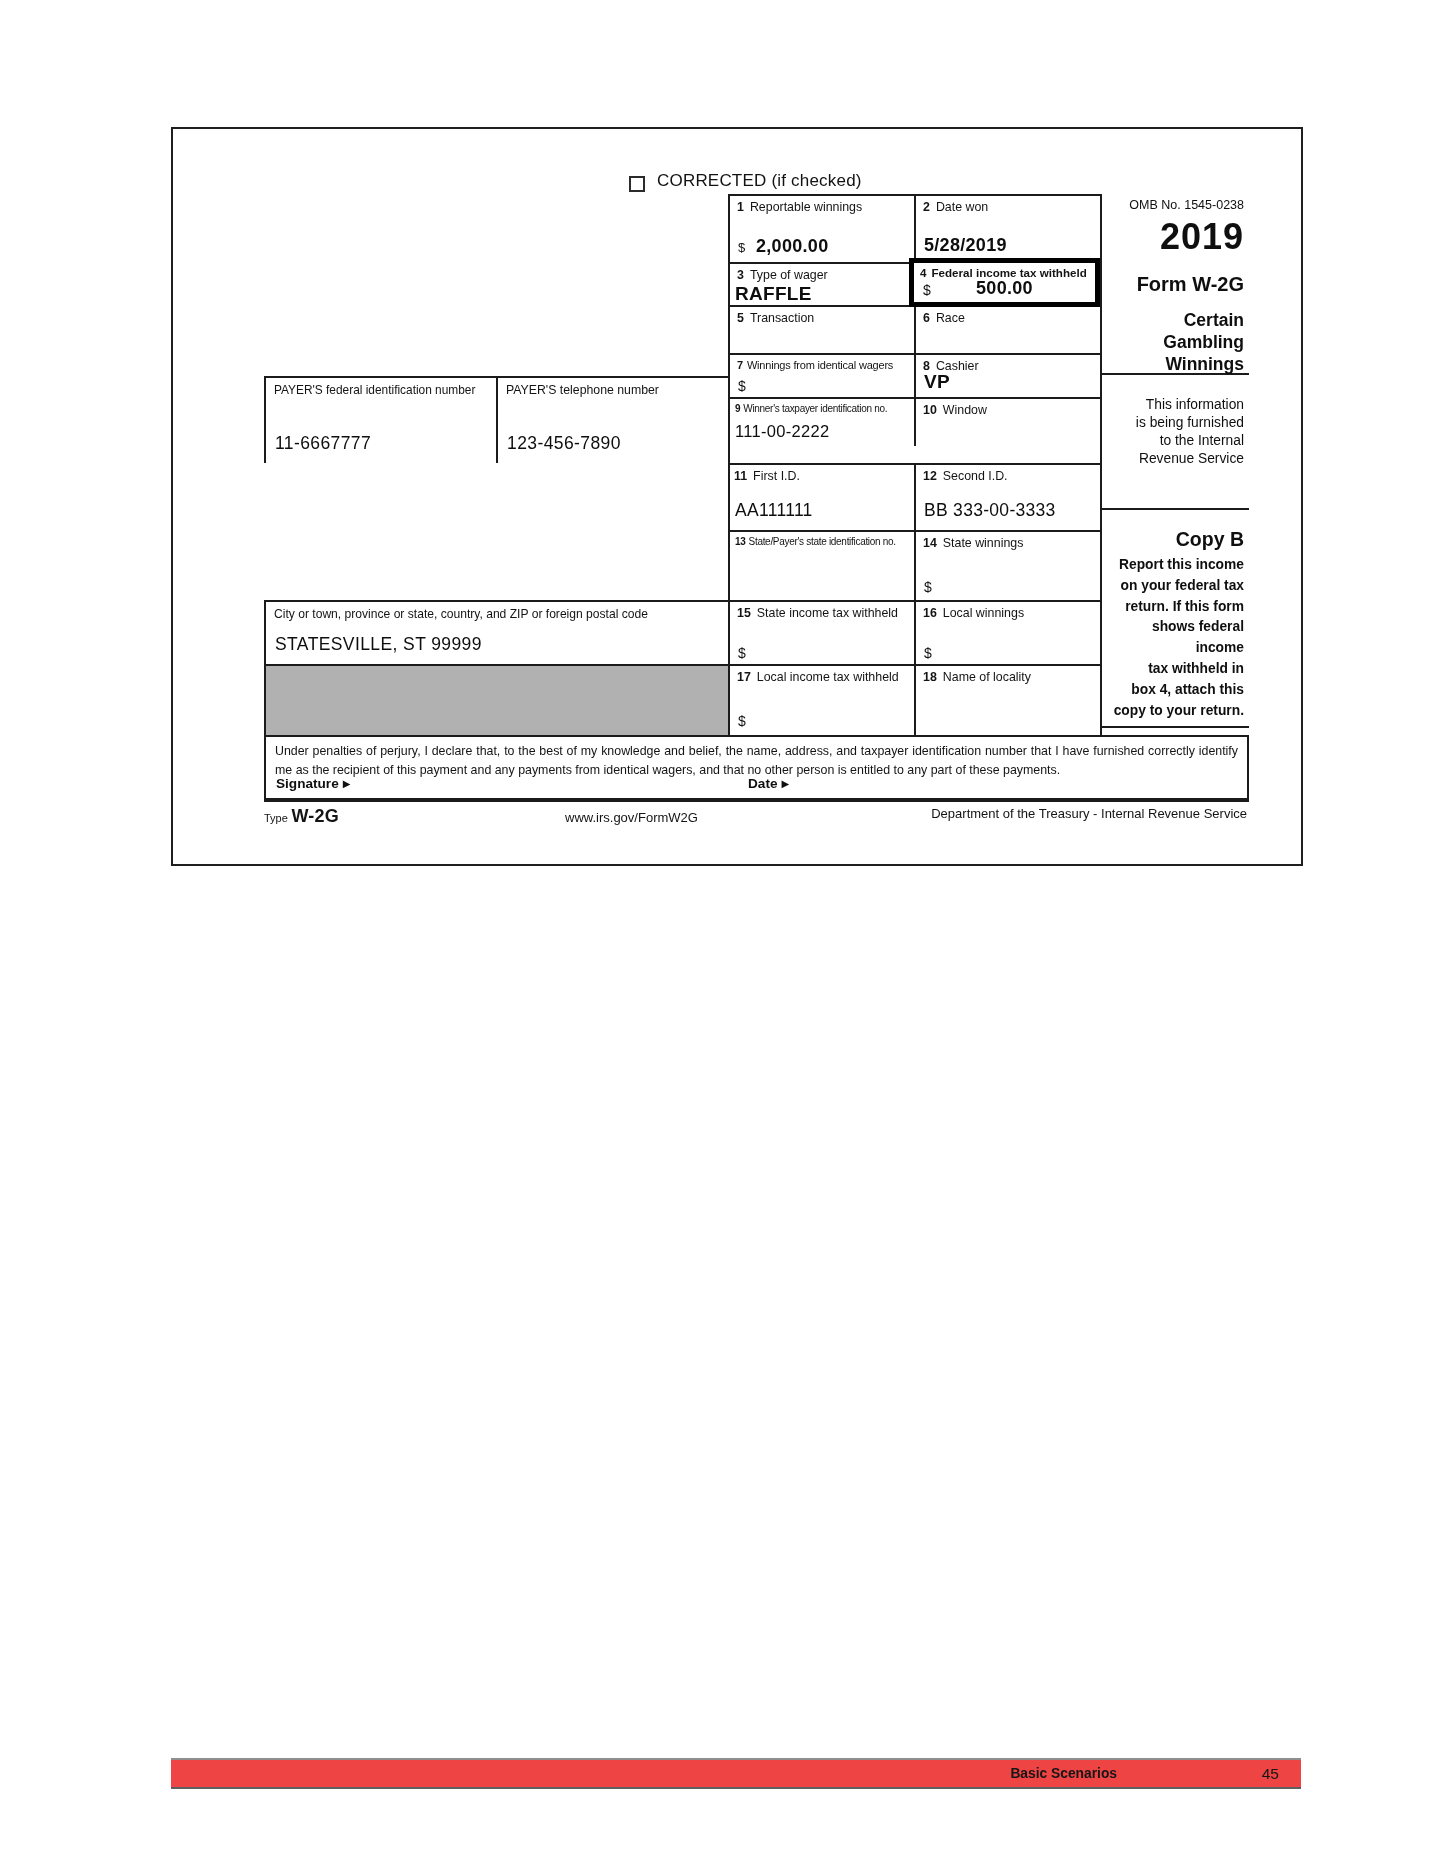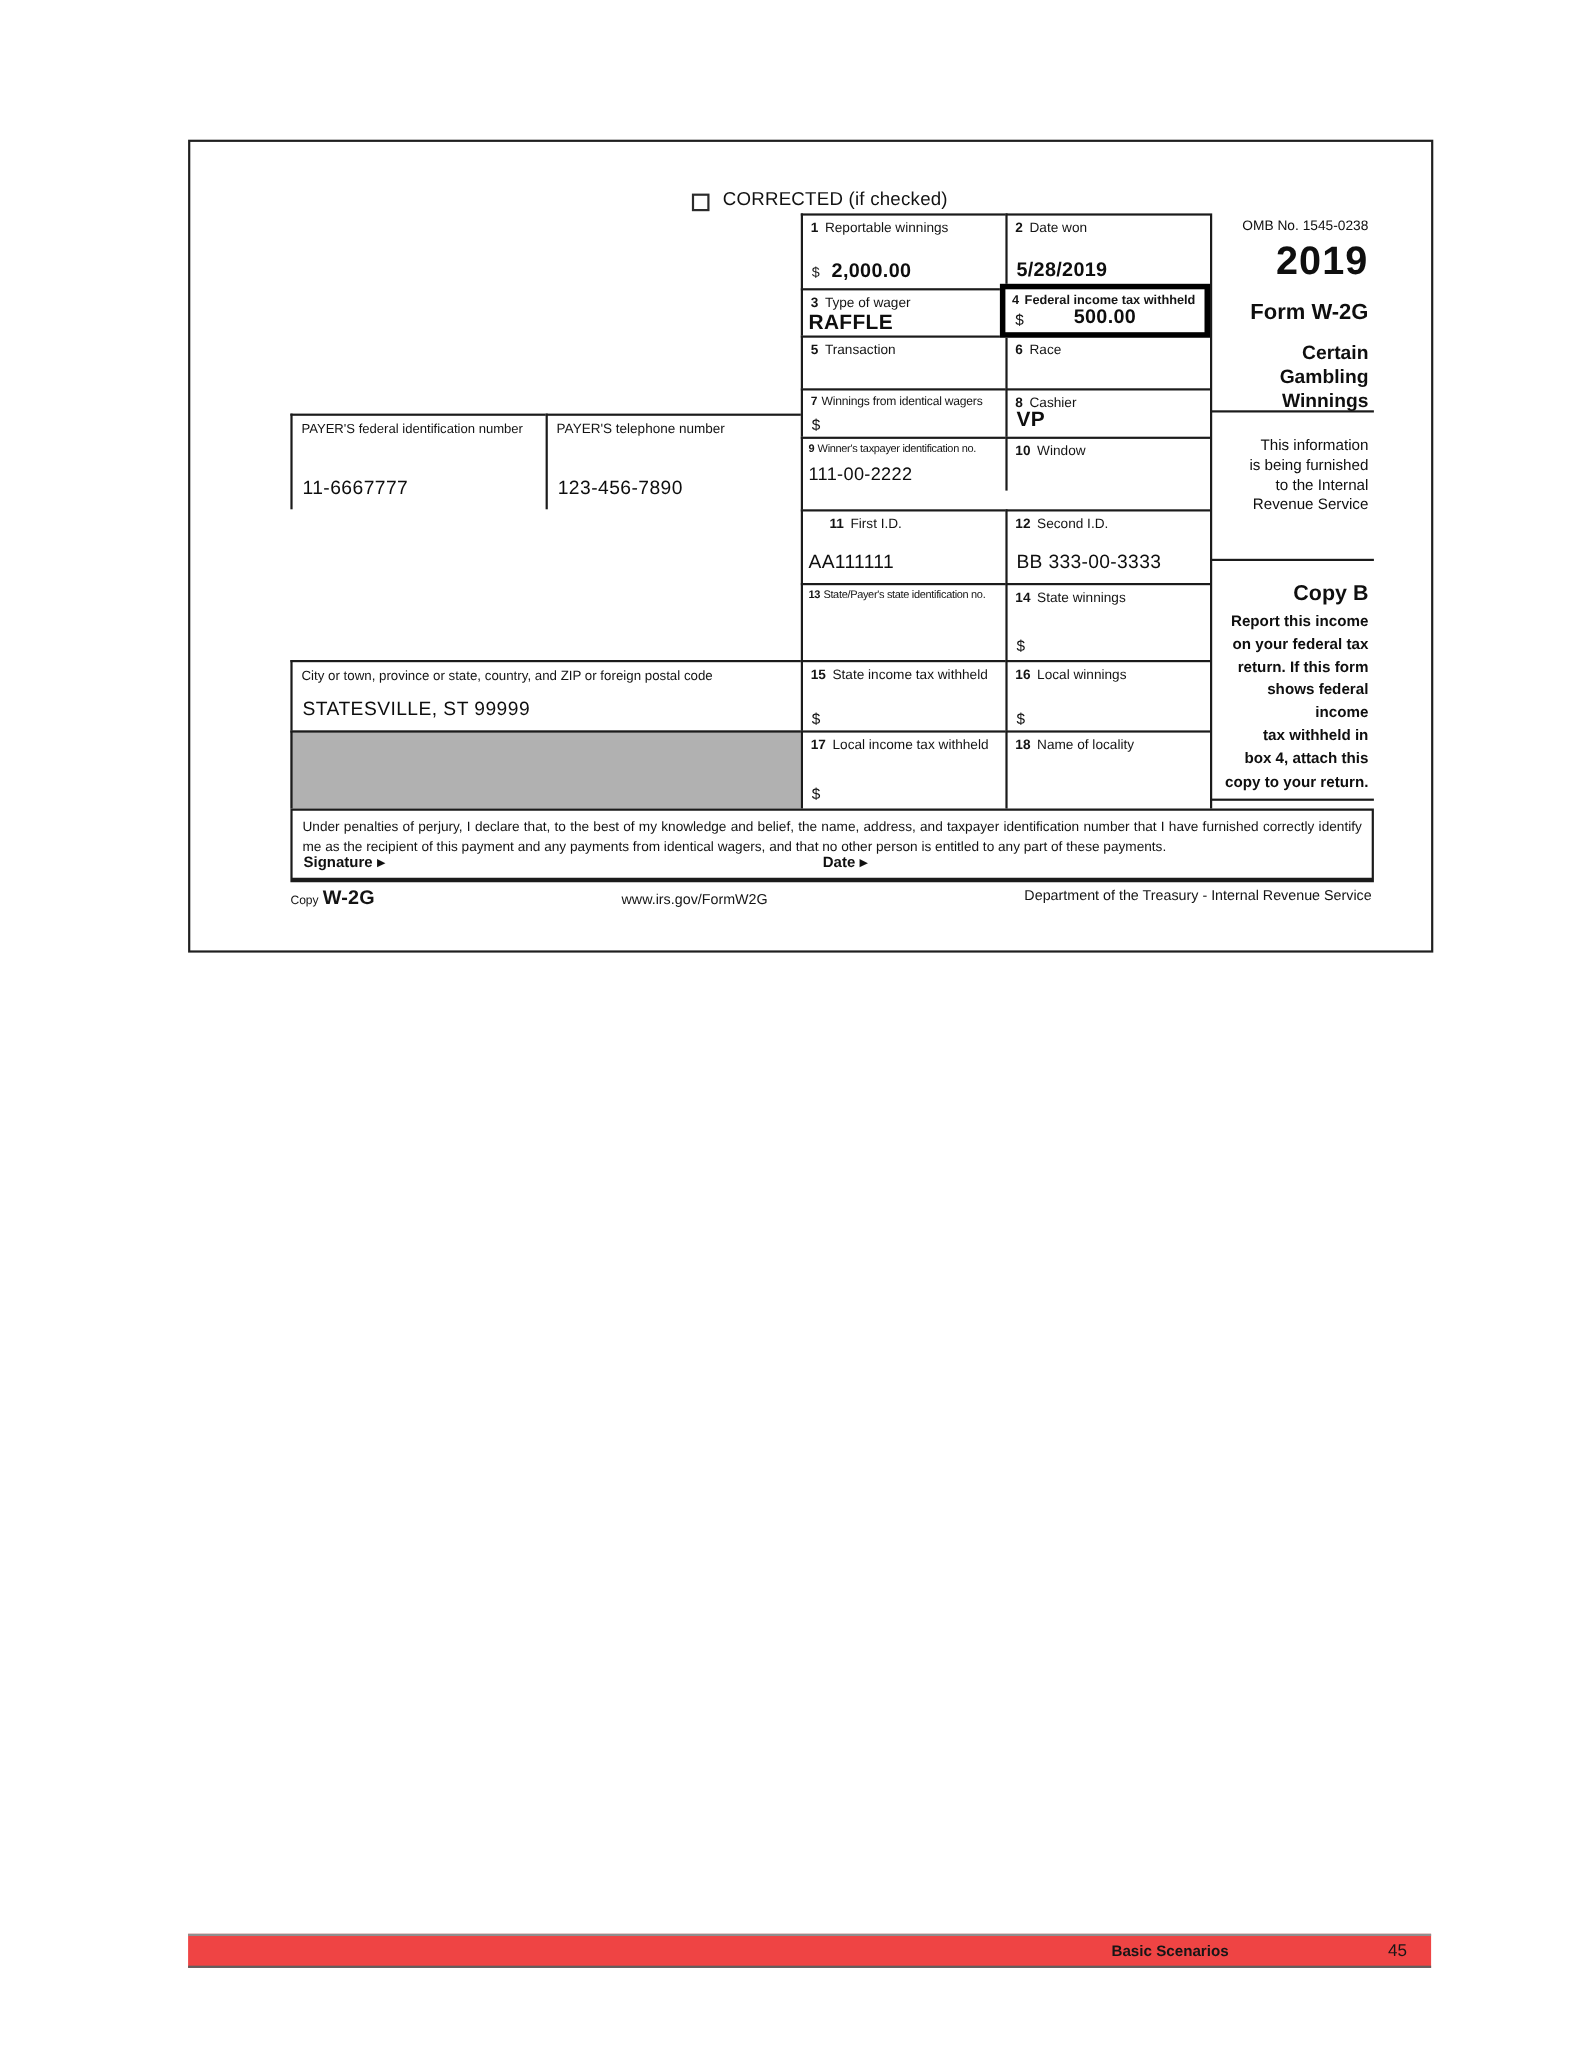--- a/index.html
+++ b/index.html
@@ -120,21 +120,21 @@
 
     <div class="cell bt bl" style="left:464px;top:203px;width:186px;height:66px;">
       <div class="lbl xs">
           <span class="n">9</span>
           <span>Winner's taxpayer identification no.</span>
         </div>
       <span class="val" style="left:5px;top:23px;font-size:16.5px;">111-00-2222</span>
     </div>
 
     <div class="cell bt bl" style="left:464px;top:269px;width:186px;height:67px;">
-      <div class="lbl" style="padding-left:24px;">
+      <div class="lbl" style="padding-left:4px;">
           <span class="n">11</span>
           <span>First I.D.</span>
         </div>
       <span class="val" style="left:5px;bottom:9px;font-size:17.5px;">AA111111</span>
     </div>
 
     <div class="cell bt bl" style="left:464px;top:336px;width:186px;height:70px;">
       <div class="lbl xs">
           <span class="n">13</span>
           <span>State/Payer's state identification no.</span>
@@ -253,21 +253,21 @@
 copy to your return.</div>
 
     <div id="perjury-cell">
       <div id="perjury-text">Under penalties of perjury, I declare that, to the best of my knowledge and belief, the name, address, and taxpayer identification number that I have furnished correctly identify me as the recipient of this payment and any payments from identical wagers, and that no other person is entitled to any part of these payments.</div>
       <div class="sigrow" style="left:10px;"><span>Signature</span><span class="arr">▶</span></div>
       <div class="sigrow" style="left:482px;"><span>Date</span><span class="arr">▶</span></div>
     </div>
   </div>
 
   <div id="form-footer">
-    <div id="ff-formcode"><span class="small">Copy</span> <span class="big">W-2G</span></div>
+    <div id="ff-formcode"><span class="small">Type</span> <span class="big">W-2G</span></div>
     <div id="ff-url">www.irs.gov/FormW2G</div>
     <div id="ff-dept">Department of the Treasury - Internal Revenue Service</div>
   </div>
 
   <div id="footer-bar">
     <span id="footer-section">Basic Scenarios</span>
     <span id="footer-page">45</span>
   </div>
 
 </div>

